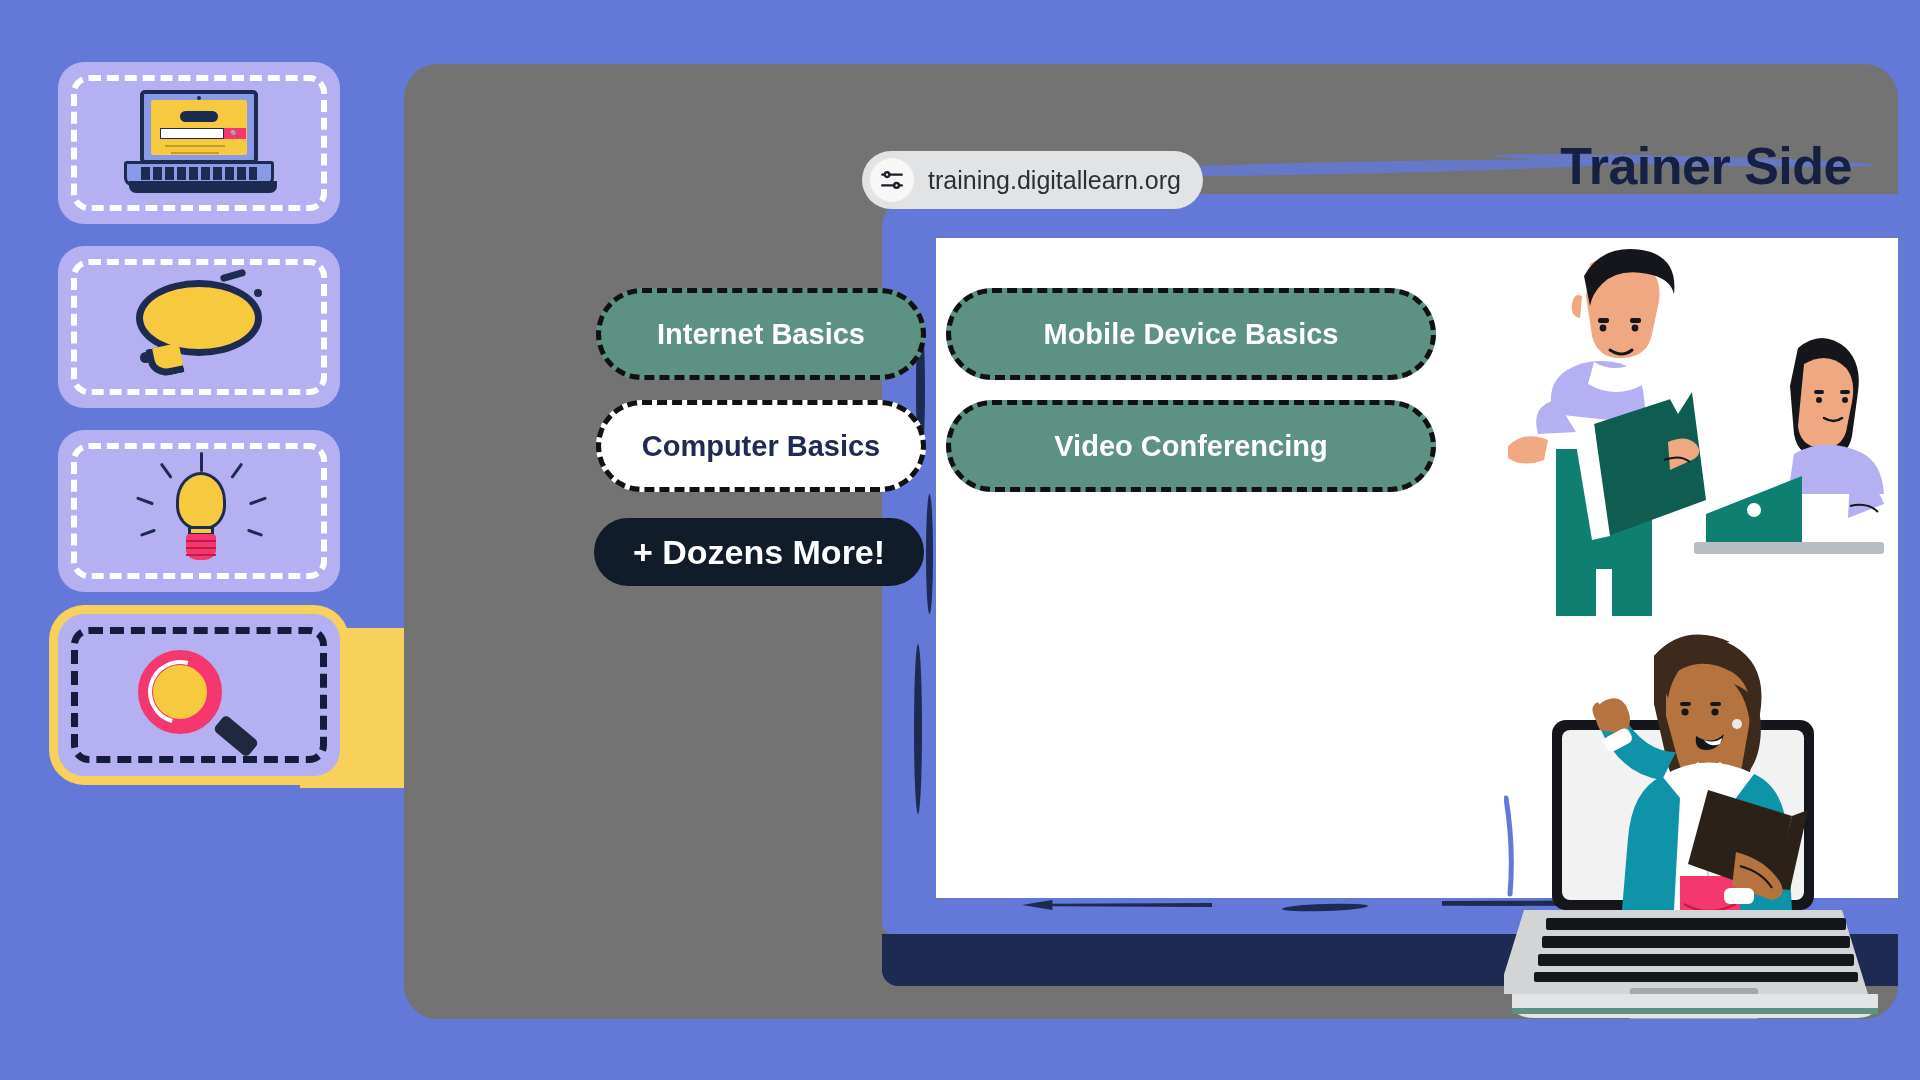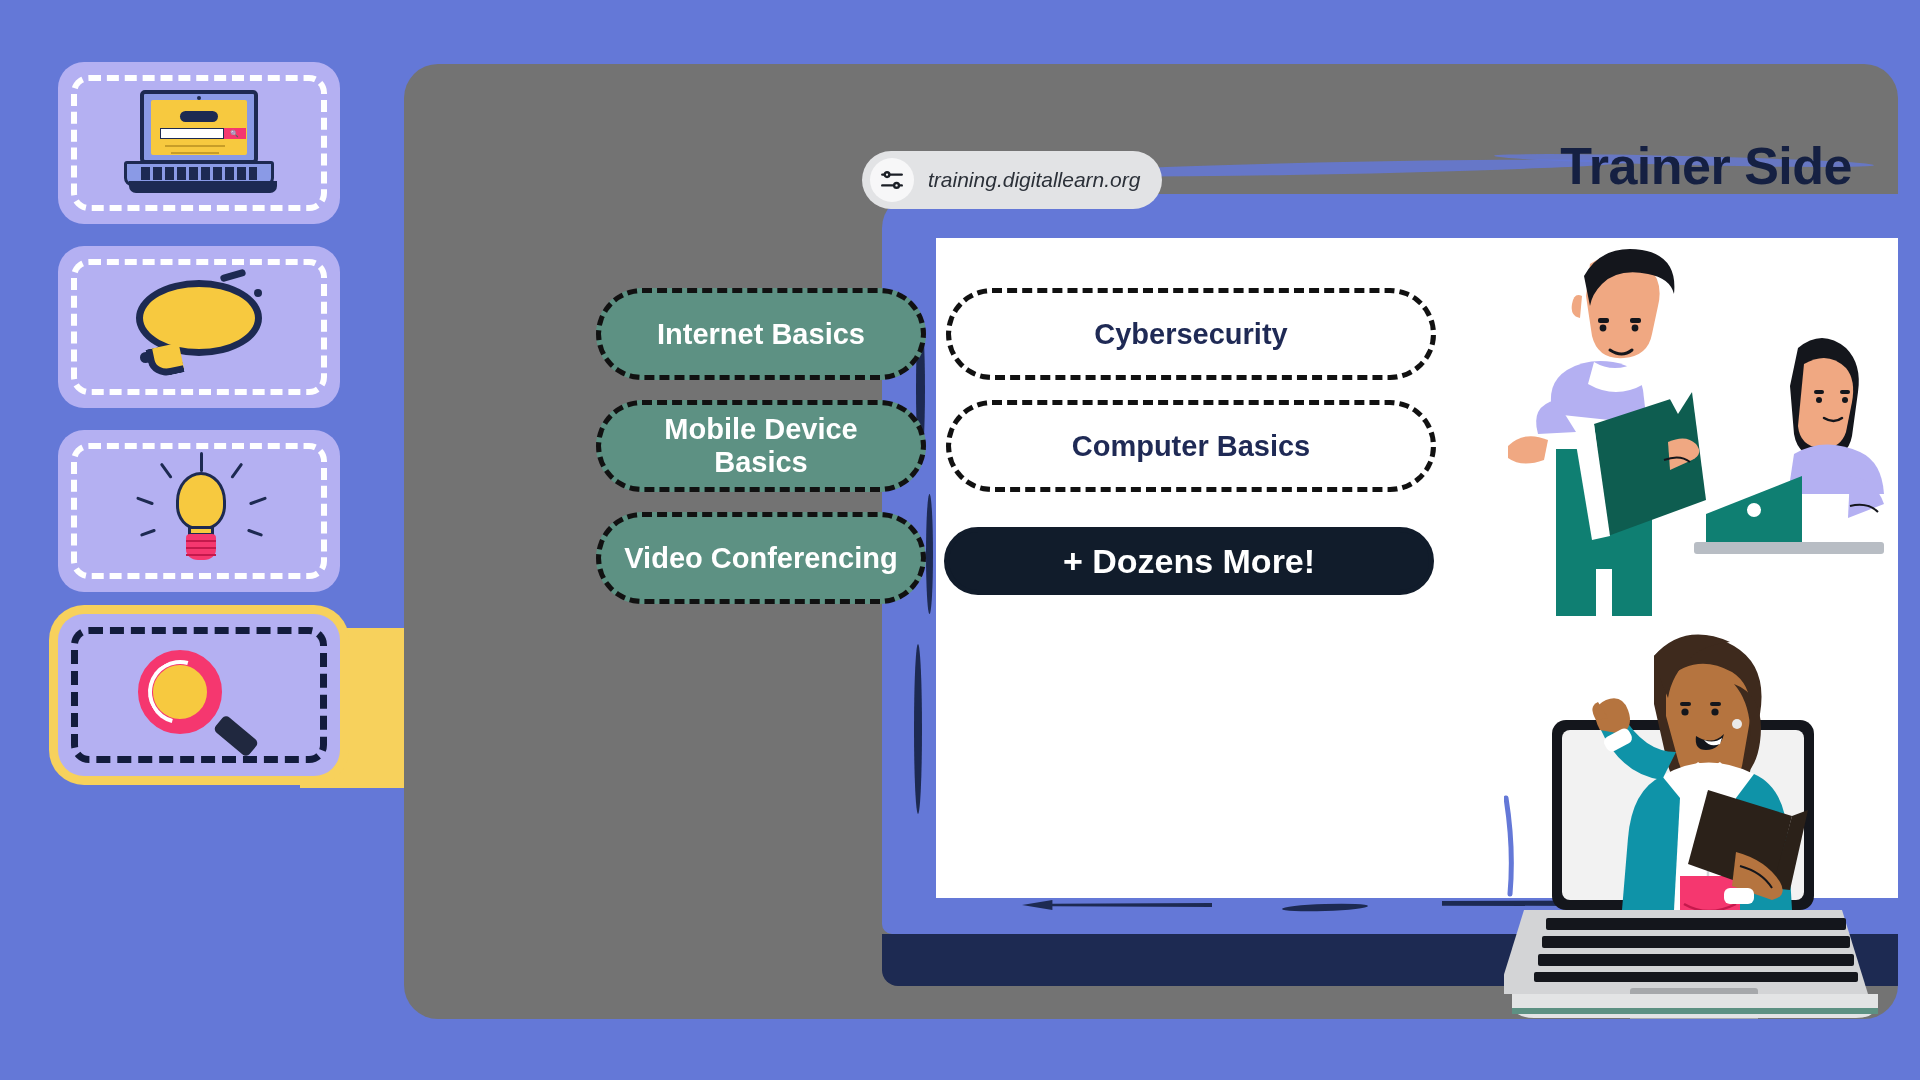--- a/index.html
+++ b/index.html
@@ -302,24 +302,23 @@
   }
   .url-icon {
     width: 44px; height: 44px;
     background: #f7f7f8;
     border-radius: 50%;
     display: flex; align-items: center; justify-content: center;
     margin-right: 14px;
     flex: 0 0 auto;
   }
   .url-text {
-    font-size: 21px;
+    font-size: 25px;
     color: #2b3038;
     white-space: nowrap;
-    font-style: italic;
   }
 
   
   .grid {
     position: absolute;
     left: 596px;
     top: 288px;
     width: 840px;
     display: grid;
     grid-template-columns: 330px 1fr;
@@ -514,23 +513,20 @@
         <line x1="19" y1="17" x2="21" y2="17"></line>
         <circle cx="16.2" cy="17" r="2.2" fill="none"></circle>
       </svg>
     </span>
     <span class="url-text">training.digitallearn.org</span>
   </div>
 
   <div class="grid">
 
     <div class="pill filled">Internet Basics</div>
-    <div class="cell-right">
-      <div class="pill outline">Cybersecurity</div>
-    </div>
 
     <div class="pill filled">Mobile Device Basics</div>
     <div class="cell-right">
       <div class="pill outline">Computer Basics</div>
     </div>
 
     <div class="pill filled">Video Conferencing</div>
 
     <div class="cell-right">
       <div class="pill dark">+ Dozens More!</div>

